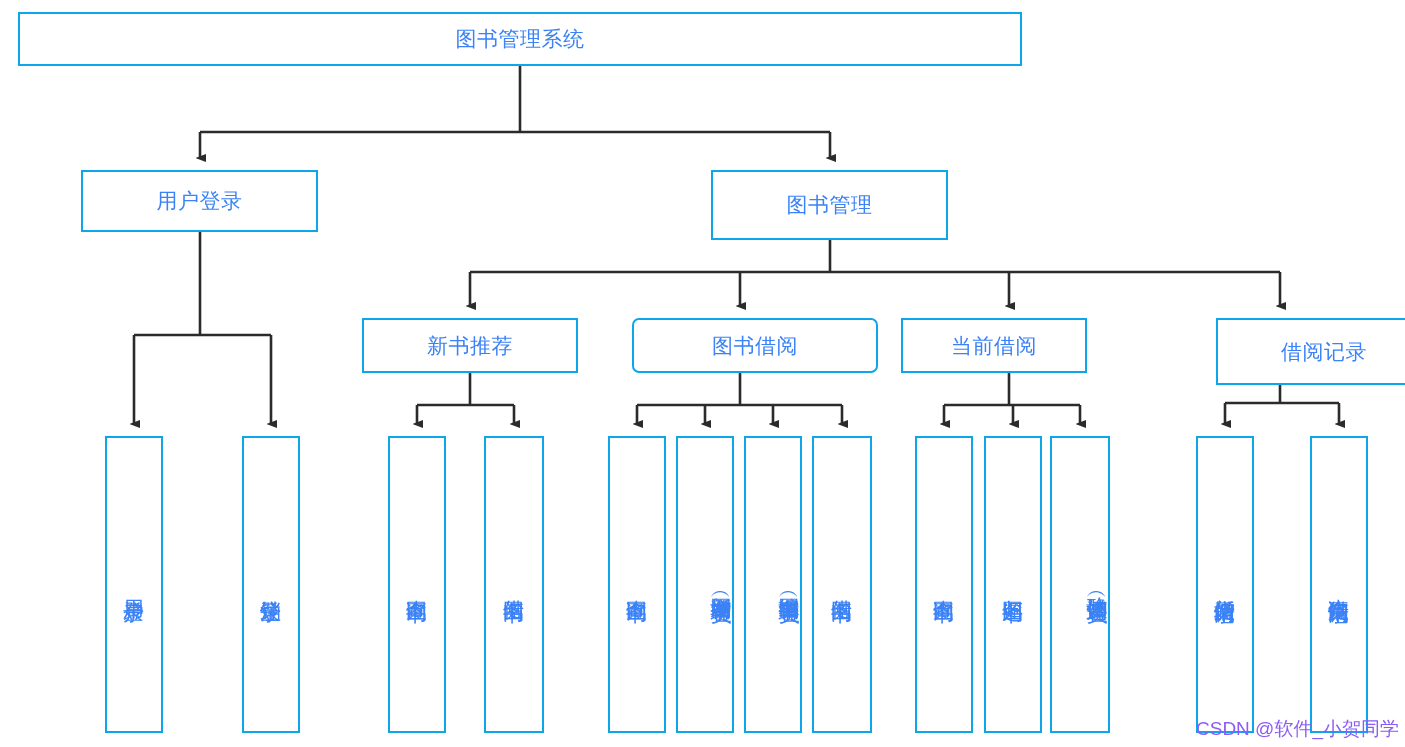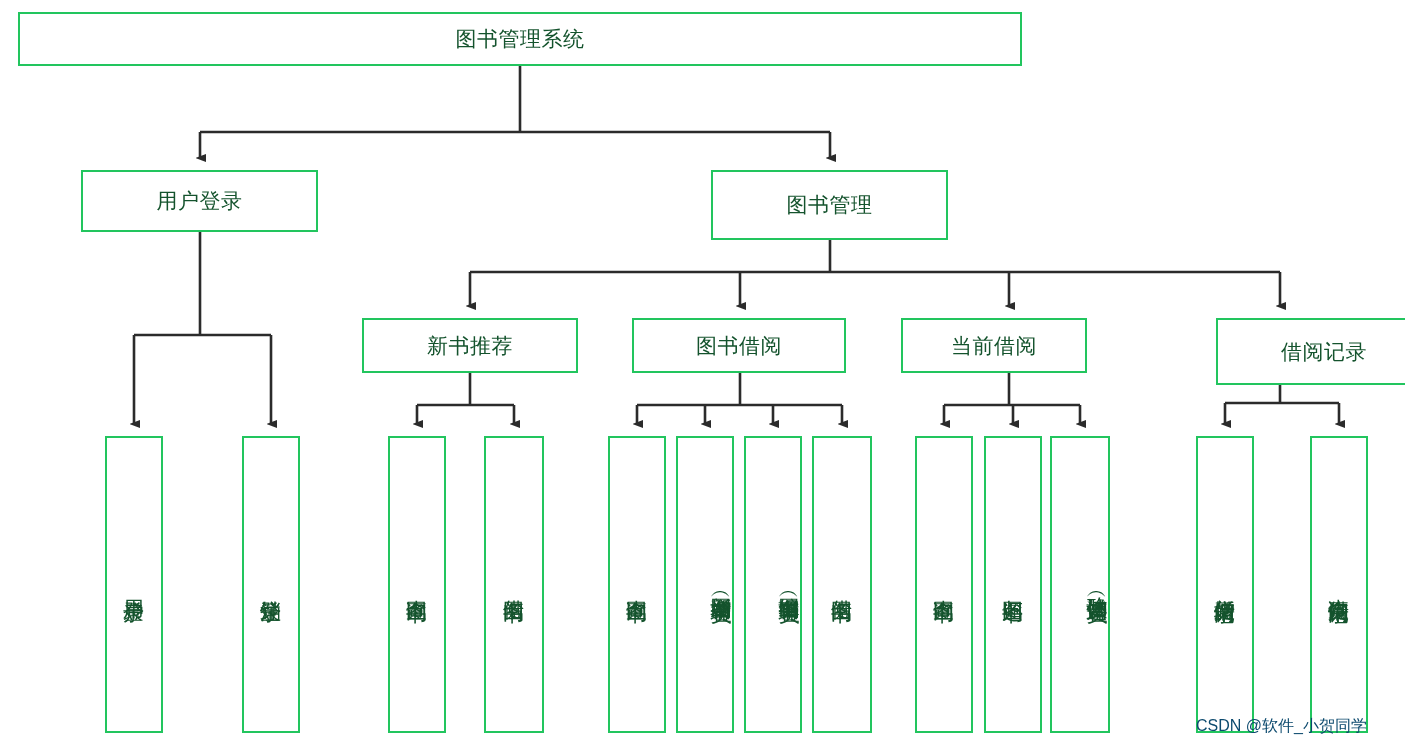--- a/index.html
+++ b/index.html
@@ -18,23 +18,23 @@
   svg#edges {
     position: absolute;
     left: 0;
     top: 0;
     width: 1405px;
     height: 747px;
   }
   .node {
     position: absolute;
     box-sizing: border-box;
-    border: 2px solid #22c55e;
+    border: 2px solid #0ea5e9;
     background: #ffffff;
-    color: #14532d;
+    color: #3b82f6;
     display: flex;
     align-items: center;
     justify-content: center;
     z-index: 2;
   }
   .node.h {
     font-size: 21px;
     letter-spacing: 0.5px;
   }
   .node.v {
@@ -44,22 +44,22 @@
     letter-spacing: 1px;
     line-height: 1;
     padding-top: 6px;
     padding-bottom: 6px;
   }
   .node.v.topal {
     align-items: flex-start;
   }
   .watermark {
     position: absolute;
-    font-size: 16px;
-    color: #0c4a6e;
+    font-size: 19px;
+    color: #8b5cf6;
     white-space: nowrap;
     z-index: 3;
     font-family: "Liberation Sans", "DejaVu Sans", sans-serif;
   }
 </style>
 </head>
 <body>
 
 <div id="canvas">
 
@@ -112,21 +112,21 @@
       <path d="M1339,403 L1339,424" marker-end="url(#arrow)"></path>
     </g>
   </svg>
 
   <div class="node h" style="left: 18px; top: 12px; width: 1004px; height: 54px;">图书管理系统</div>
 
   <div class="node h" style="left: 81px; top: 170px; width: 237px; height: 62px;">用户登录</div>
   <div class="node h" style="left: 711px; top: 170px; width: 237px; height: 70px;">图书管理</div>
 
   <div class="node h" style="left: 362px; top: 318px; width: 216px; height: 55px; text-align: center;">新书推荐</div>
-  <div class="node h" style="left: 632px; top: 318px; width: 214px; height: 55px;">图书借阅</div>
+  <div class="node h" style="left: 632px; top: 318px; width: 246px; height: 55px; border-radius: 7px;">图书借阅</div>
   <div class="node h" style="left: 901px; top: 318px; width: 186px; height: 55px;">当前借阅</div>
   <div class="node h" style="left: 1216px; top: 318px; width: 216px; height: 67px;">借阅记录</div>
 
   <div class="node v" style="left: 105px; top: 436px; width: 58px; height: 297px;">用户登录</div>
   <div class="node v" style="left: 242px; top: 436px; width: 58px; height: 297px;">注销登录</div>
   <div class="node v" style="left: 388px; top: 436px; width: 58px; height: 297px;">查询图书</div>
   <div class="node v" style="left: 484px; top: 436px; width: 60px; height: 297px;">借阅图书</div>
   <div class="node v" style="left: 608px; top: 436px; width: 58px; height: 297px;">查询图书</div>
   <div class="node v topal" style="left: 676px; top: 436px; width: 58px; height: 297px;">新增图书（管理员）</div>
   <div class="node v topal" style="left: 744px; top: 436px; width: 58px; height: 297px;">编辑图书（管理员）</div>

